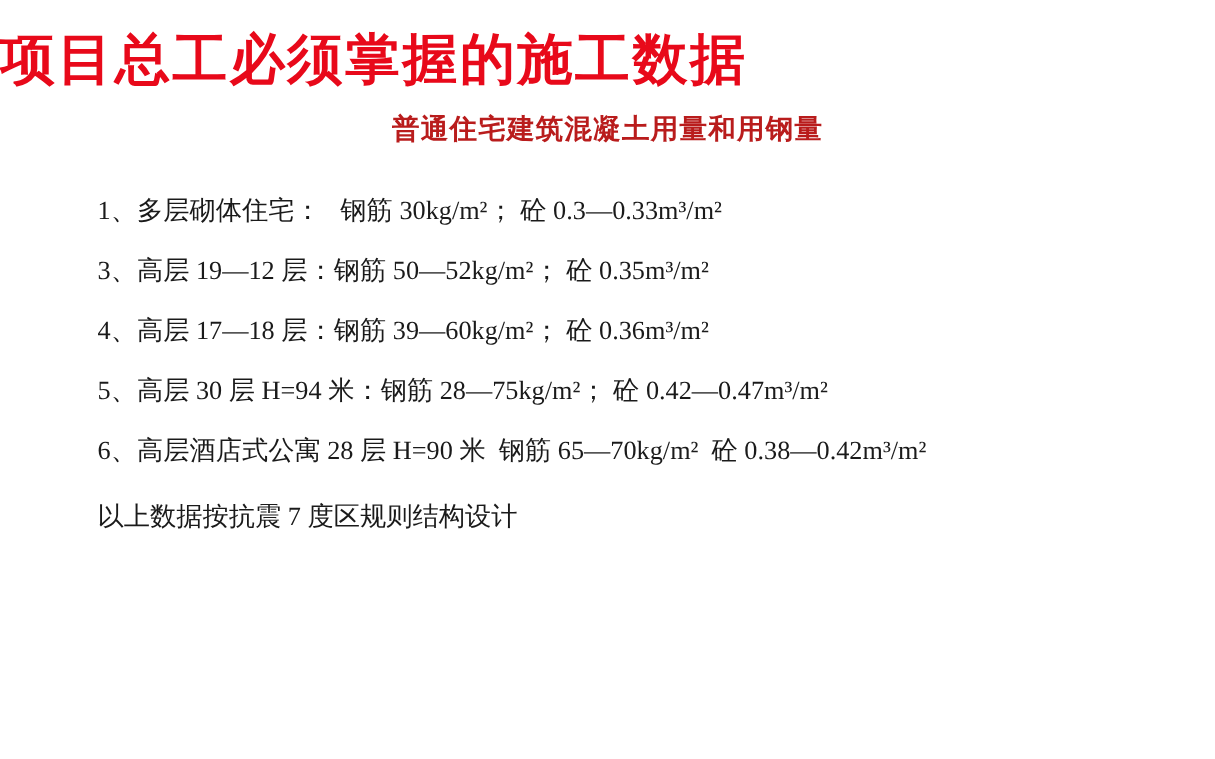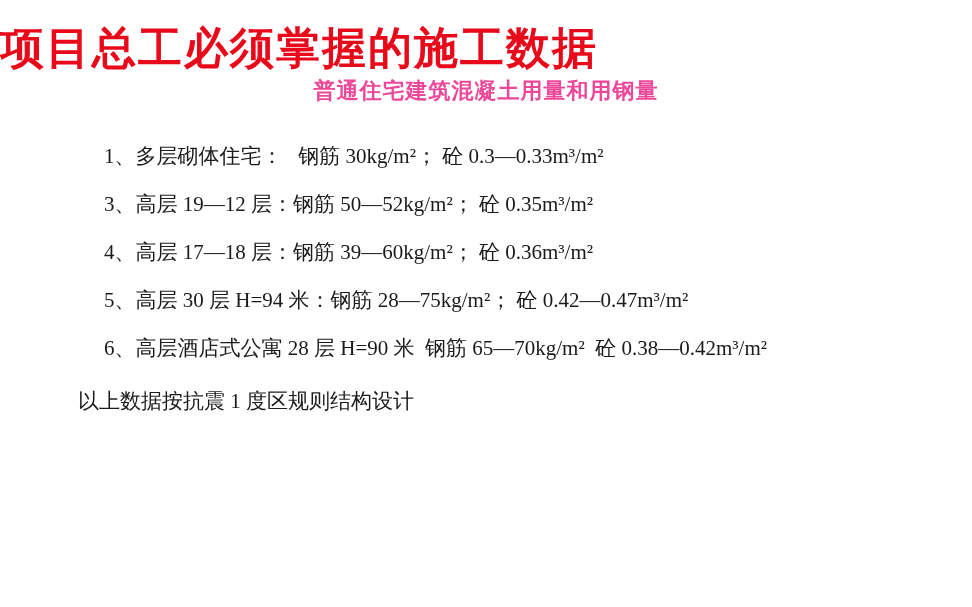--- a/index.html
+++ b/index.html
@@ -27,30 +27,30 @@
     font-family: "DejaVu Sans", "Liberation Sans", sans-serif;
     font-weight: bold;
     font-size: 44px;
     letter-spacing: 2px;
     line-height: 1.1;
     padding-top: 24px;
     white-space: nowrap;
   }
   .subtitle {
     text-align: center;
-    color: #ec4899;
+    color: #b91c1c;
     font-family: "DejaVu Sans", "Liberation Sans", sans-serif;
     font-weight: bold;
     font-size: 22px;
     letter-spacing: 1px;
-    margin-top: 4px;
+    margin-top: 16px;
   }
   .lines {
     margin-top: 26px;
-    padding-left: 104px;
+    padding-left: 78px;
     padding-right: 40px;
   }
   .line {
     font-size: 21px;
     line-height: 48px;
     white-space: nowrap;
     color: #1a1a1a;
     font-family: "Liberation Serif", "DejaVu Serif", serif;
   }
   .line .num {
@@ -93,15 +93,15 @@
       <span class="num">5、</span><span>高层 30 层 H=94 米：</span><span>钢筋 28—75kg/m²；</span>&nbsp;<span>砼 0.42—0.47m³/m²</span>
     </div>
 
     <div class="line">
       <span class="num">6、</span><span>高层酒店式公寓 28 层 H=90 米</span>&nbsp;&nbsp;<span>钢筋 65—70kg/m²</span>&nbsp;&nbsp;<span>砼 0.38—0.42m³/m²</span>
     </div>
 
 
   </div>
 
-  <div class="footnote">以上数据按抗震 1 度区规则结构设计</div>
+  <div class="footnote">以上数据按抗震 7 度区规则结构设计</div>
 
 </div>
 
 </body></html>

